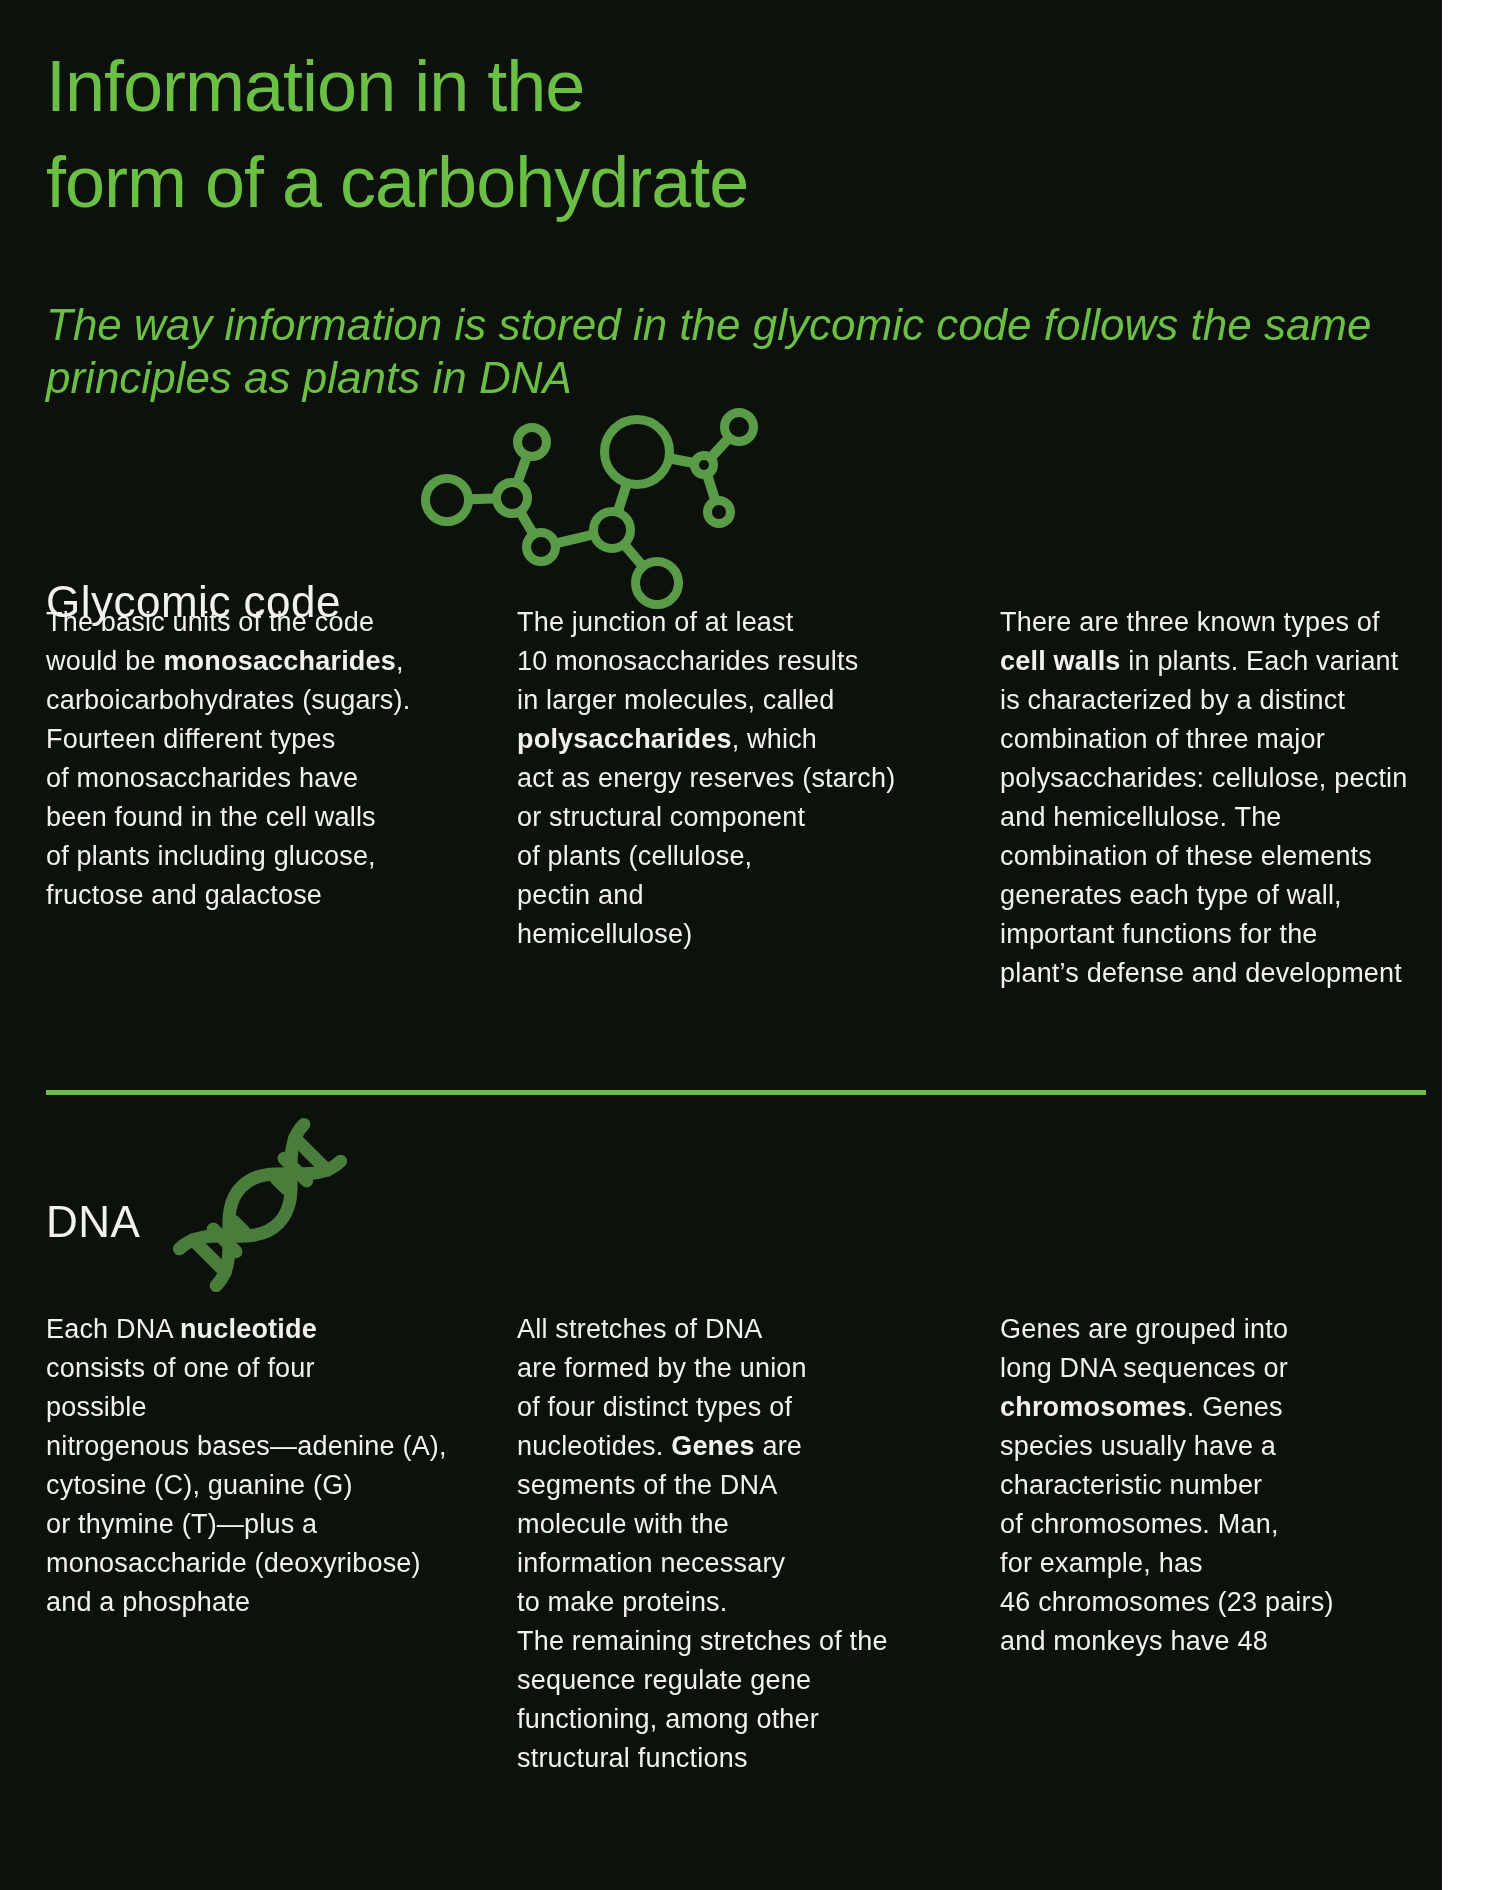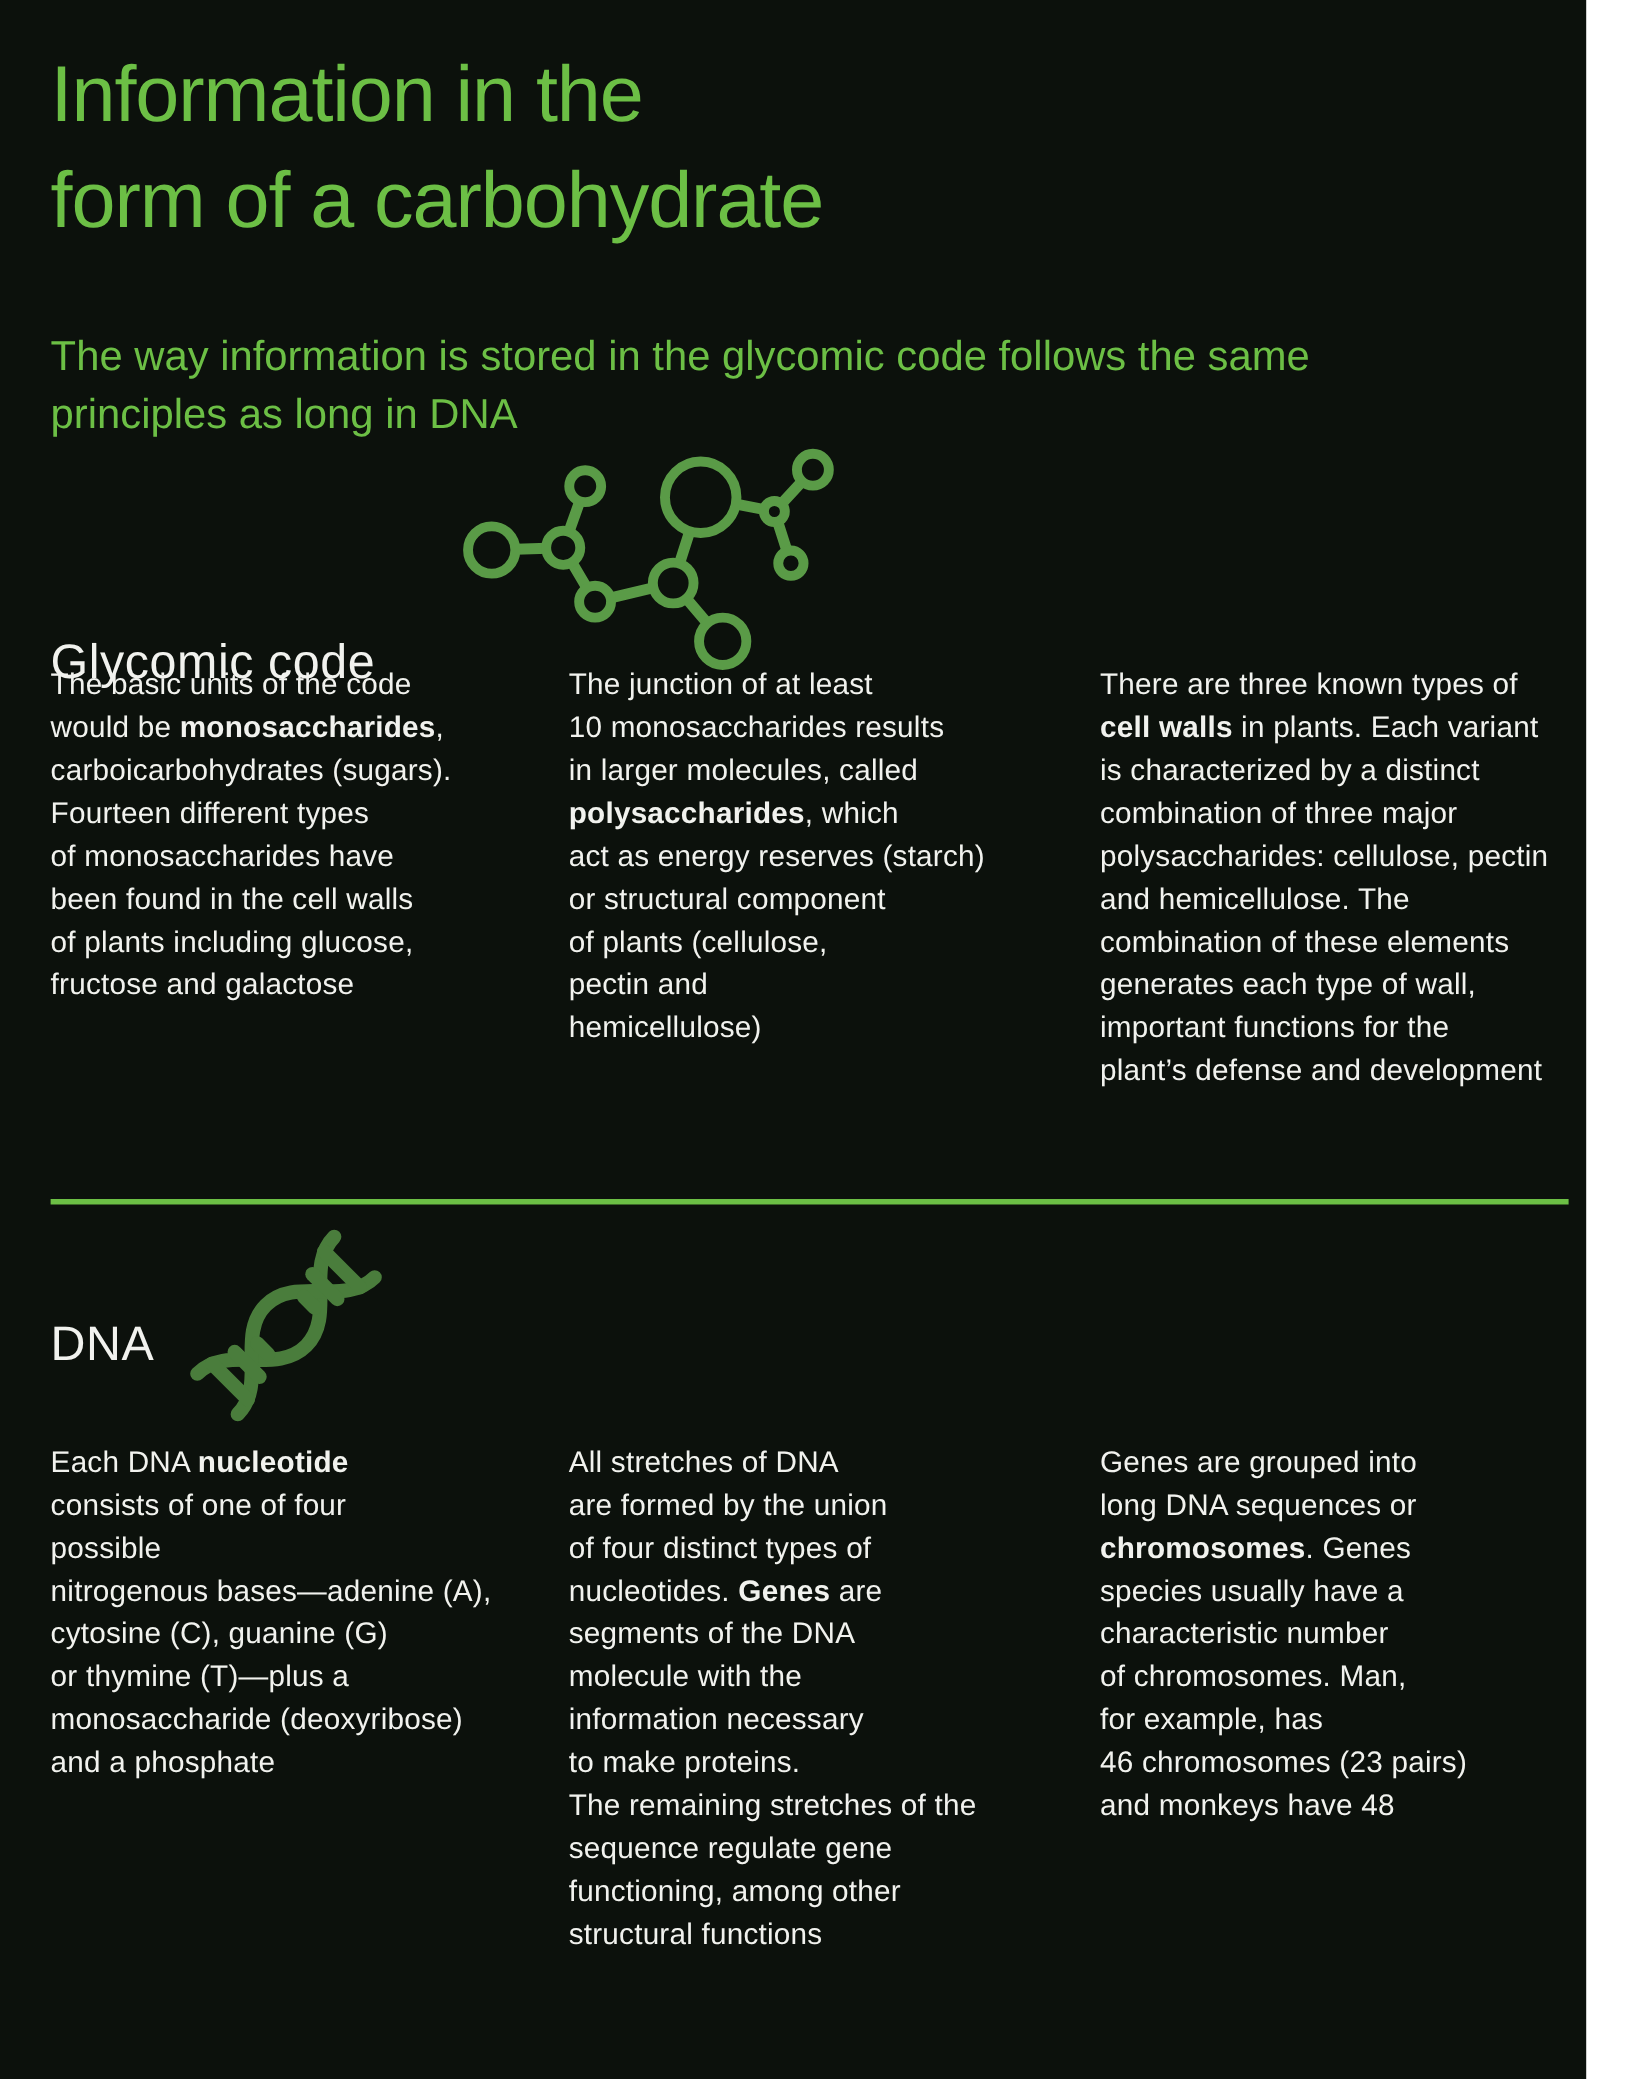--- a/index.html
+++ b/index.html
@@ -37,24 +37,25 @@
     font-size: 72px;
     line-height: 96px;
     font-weight: 300;
     color: var(--accent-green);
     letter-spacing: -1px;
   }
   .page-subtitle {
     position: absolute;
     left: 46px; top: 298px;
     width: 1330px;
-    font-size: 38px;
+    font-size: 44px;
     line-height: 53px;
     font-weight: 400;
     color: var(--accent-green);
+    font-style: italic;
   }
   .section-heading {
     position: absolute;
     left: 46px;
     font-size: 44px;
     line-height: 52px;
     font-weight: 300;
     color: var(--text);
     letter-spacing: 0.5px;
     margin-top: 36px;
@@ -114,21 +115,21 @@
 <div class="page">
   <div class="canvas">
 
     <div class="page-title">
         <div><span>Information in the</span></div>
         <div><span>form of a carbohydrate</span></div>
       </div>
 
     <div class="page-subtitle">
         <div><span>The way information is stored in the glycomic code follows the same</span></div>
-        <div><span>principles as long in DNA</span></div>
+        <div><span>principles as plants in DNA</span></div>
       </div>
 
     <svg class="molecule-icon" viewBox="0 0 350 215" xmlns="http://www.w3.org/2000/svg" aria-hidden="true">
       <g>
         <line class="mol-edge" x1="29" y1="100" x2="94" y2="98"></line>
         <line class="mol-edge" x1="94" y1="98" x2="114" y2="42"></line>
         <line class="mol-edge" x1="94" y1="98" x2="123" y2="147"></line>
         <line class="mol-edge" x1="123" y1="147" x2="194" y2="130"></line>
         <line class="mol-edge" x1="194" y1="130" x2="219" y2="52"></line>
         <line class="mol-edge" x1="194" y1="130" x2="239" y2="183"></line>

